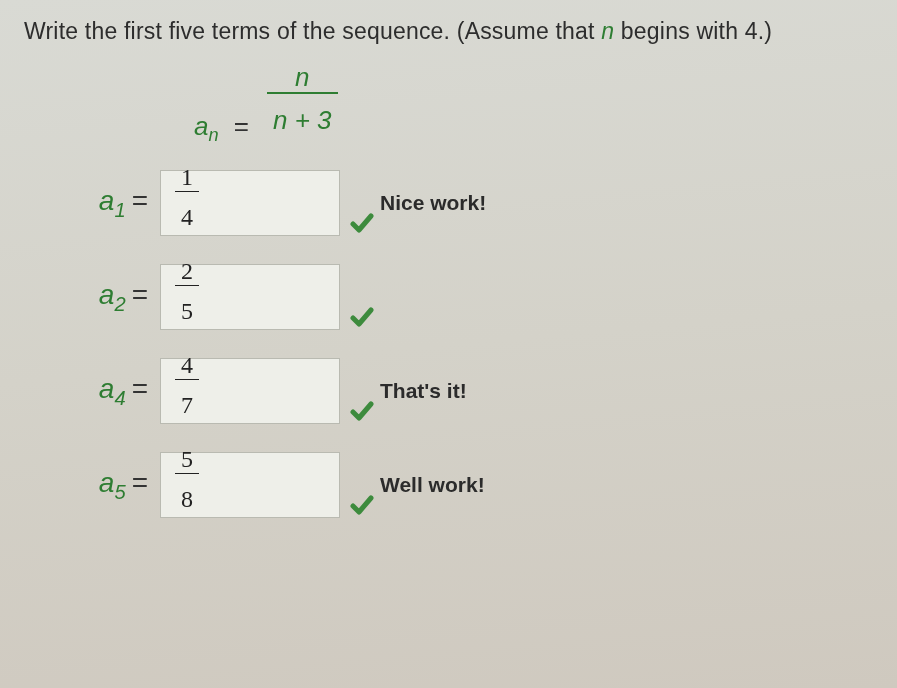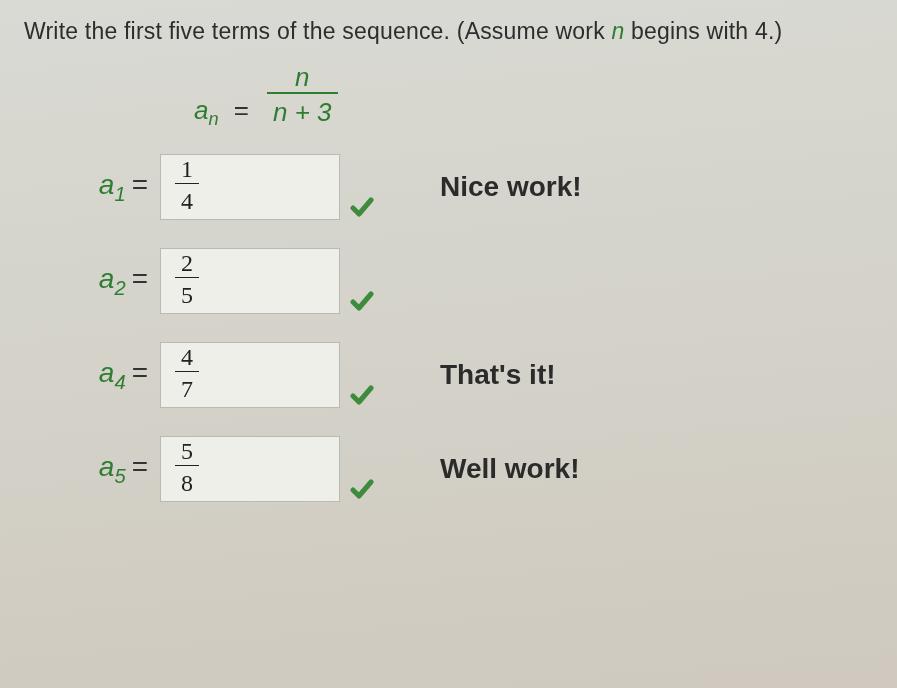--- a/index.html
+++ b/index.html
@@ -42,21 +42,21 @@
   .frac {
     display: inline-flex;
     flex-direction: column;
     align-items: center;
     line-height: 1.1;
     font-style: italic;
   }
   .frac .num { padding: 0 6px; }
   .frac .den {
     border-top: 2px solid currentColor;
-    padding: 4px 6px;
+    padding: 12px 6px;
   }
   .rows { margin-left: 50px; }
   .row {
     display: flex;
     align-items: center;
     margin-bottom: 24px;
     position: relative;
   }
   .label {
     width: 74px;
@@ -99,33 +99,32 @@
   }
   .answer-box .frac .den { border-top: 1.5px solid #222; }
   .mark {
     width: 30px;
     margin-left: 10px;
     margin-top: 44px;
     align-self: flex-start;
   }
   .row.short .mark { margin-top: 12px; }
   .feedback {
-    font-size: 28px;
+    font-size: 21px;
     font-weight: 600;
     color: #2b2b2b;
-    margin-left: 60px;
   }
   .check svg { stroke: #3d8b3d; }
   .cross svg { stroke: #c0392b; }
 </style>
 </head>
 <body>
 
 <div class="prompt">
-  <span>Write the first five terms of the sequence. (Assume work </span><span class="var-n">n</span><span> begins with 4.)</span>
+  <span>Write the first five terms of the sequence. (Assume that </span><span class="var-n">n</span><span> begins with 4.)</span>
 </div>
 
 <div class="formula-row">
   <span class="lhs">
     <span>a</span><span class="sub">n</span>
     <span style="font-style:normal;color:#333;margin:0 8px">=</span>
   </span>
   <span class="frac">
     <span class="num">n</span>
     <span class="den">n + 3</span>

